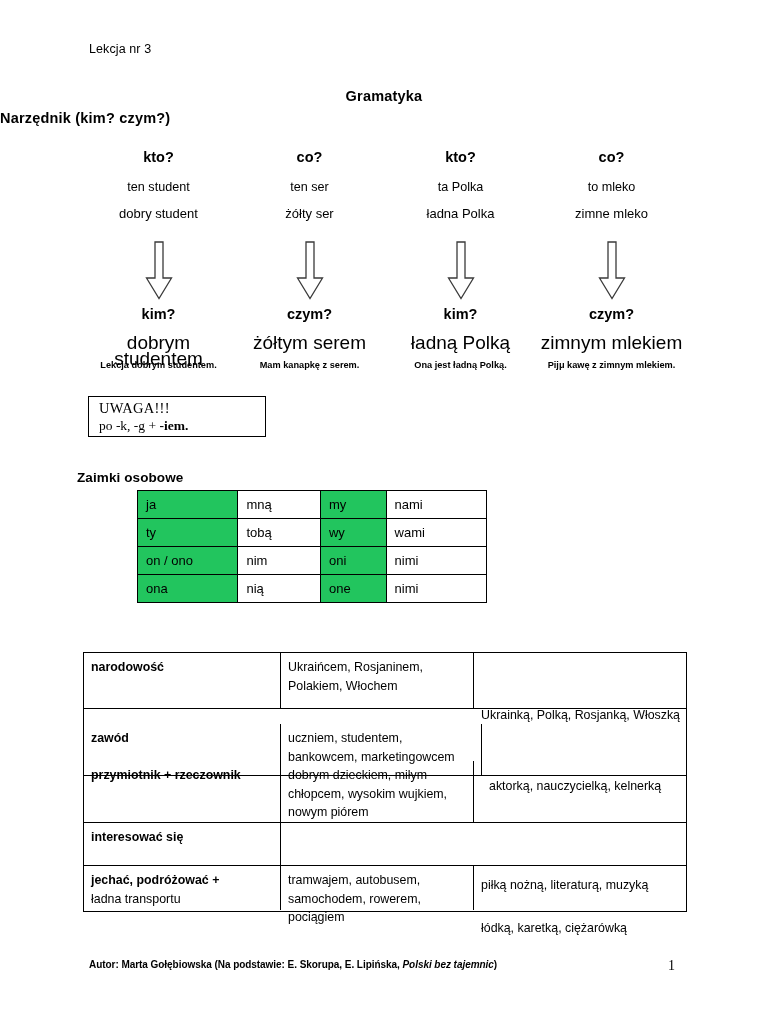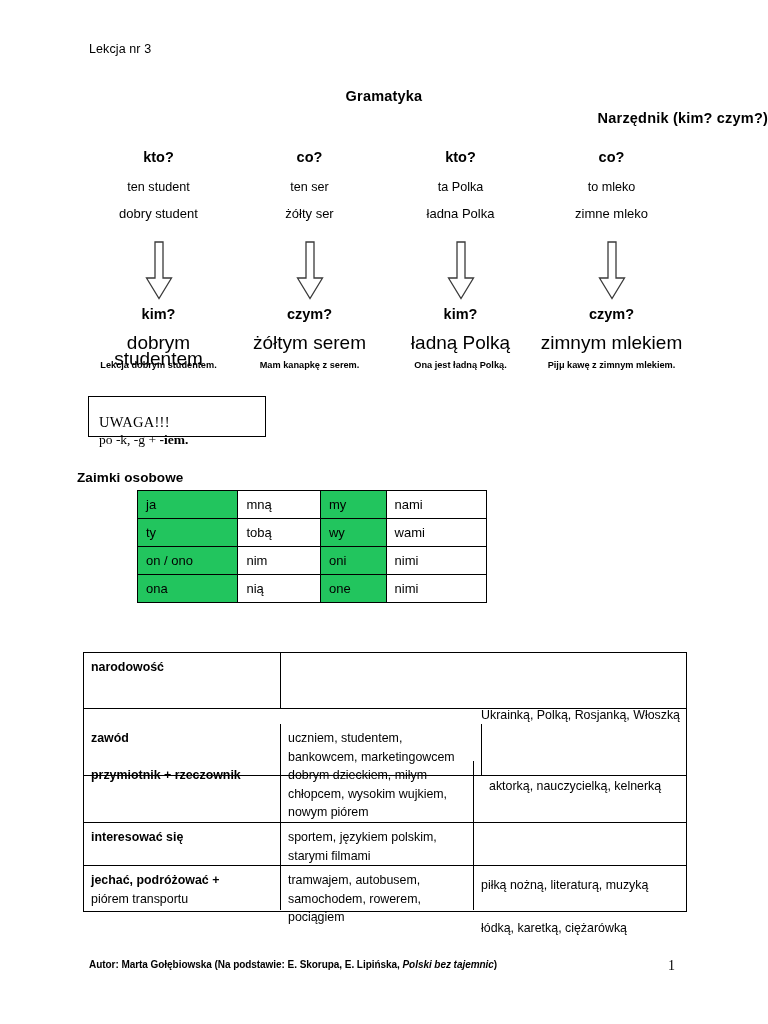--- a/index.html
+++ b/index.html
@@ -39,21 +39,21 @@
     text-align: center;
     font-size: 14.5px;
     font-weight: bold;
     letter-spacing: .2px;
   }
   .doc-subtitle {
     position: absolute;
     left: 0;
     right: 0;
     top: 110px;
-    text-align: right;
+    text-align: left;
     font-size: 14.5px;
     font-weight: bold;
     letter-spacing: .2px;
   }
 
   
   .col-block {
     position: absolute;
     left: 83px;
     top: 148px;
@@ -121,21 +121,21 @@
   
   .uwaga-box {
     position: absolute;
     left: 88px;
     top: 396px;
     width: 178px;
     height: 41px;
     border: 1.4px solid #000;
     box-sizing: border-box;
     font-family: "Liberation Serif", serif;
-    padding: 17px 0 0 10px;
+    padding: 3px 0 0 10px;
   }
   .uwaga-title {
     font-size: 14.5px;
     line-height: 17px;
     letter-spacing: .3px;
   }
   .uwaga-rule {
     font-size: 13.5px;
     line-height: 17px;
   }
@@ -330,42 +330,42 @@
         <td class="shade">one</td>
         <td>nimi</td>
       </tr>
     </tbody>
   </table>
 
   <div class="main-table">
 
     <div class="mrow" style="top:0px;height:56px;">
       <div class="mcell cat">narodowość</div>
+      <div class="mcell masc" style="width:193px;">Ukraińcem, Rosjaninem, Polakiem, Włochem</div>
       <div class="mcell fem" style="left:390px;width:212px;">Ukrainką, Polką, Rosjanką, Włoszką</div>
     </div>
 
     <div class="mrow" style="top:71px;height:52px;">
       <div class="mcell cat">zawód</div>
       <div class="mcell masc" style="width:201px;">uczniem, studentem, bankowcem, marketingowcem</div>
       <div class="mcell fem" style="left:398px;width:204px;">aktorką, nauczycielką, kelnerką</div>
     </div>
 
     <div class="mrow" style="top:108px;height:62px;">
       <div class="mcell cat">przymiotnik + rzeczownik</div>
       <div class="mcell masc" style="width:193px;">dobrym dzieckiem, miłym chłopcem, wysokim wujkiem, nowym piórem</div>
     </div>
 
     <div class="mrow" style="top:170px;height:43px;">
       <div class="mcell cat">interesować się</div>
-      <div class="mcell masc" style="width:193px;">sportem, językiem polskim, starymi filmami</div>
       <div class="mcell fem" style="left:390px;width:212px;">piłką nożną, literaturą, muzyką</div>
     </div>
 
     <div class="mrow last" style="top:213px;height:44px;">
-      <div class="mcell cat"><span>jechać, podróżować +</span><br><span class="thin">piórem transportu</span></div>
+      <div class="mcell cat"><span>jechać, podróżować +</span><br><span class="thin">ładna transportu</span></div>
       <div class="mcell masc" style="width:193px;">tramwajem, autobusem, samochodem, rowerem, pociągiem</div>
       <div class="mcell fem" style="left:390px;width:212px;">łódką, karetką, ciężarówką</div>
     </div>
 
   </div>
 
   <div class="footer"><span>Autor: Marta Gołębiowska (Na podstawie: E. Skorupa, E. Lipińska, </span><i>Polski bez tajemnic</i><span>)</span></div>
   <div class="page-num">1</div>
 
 </div>

